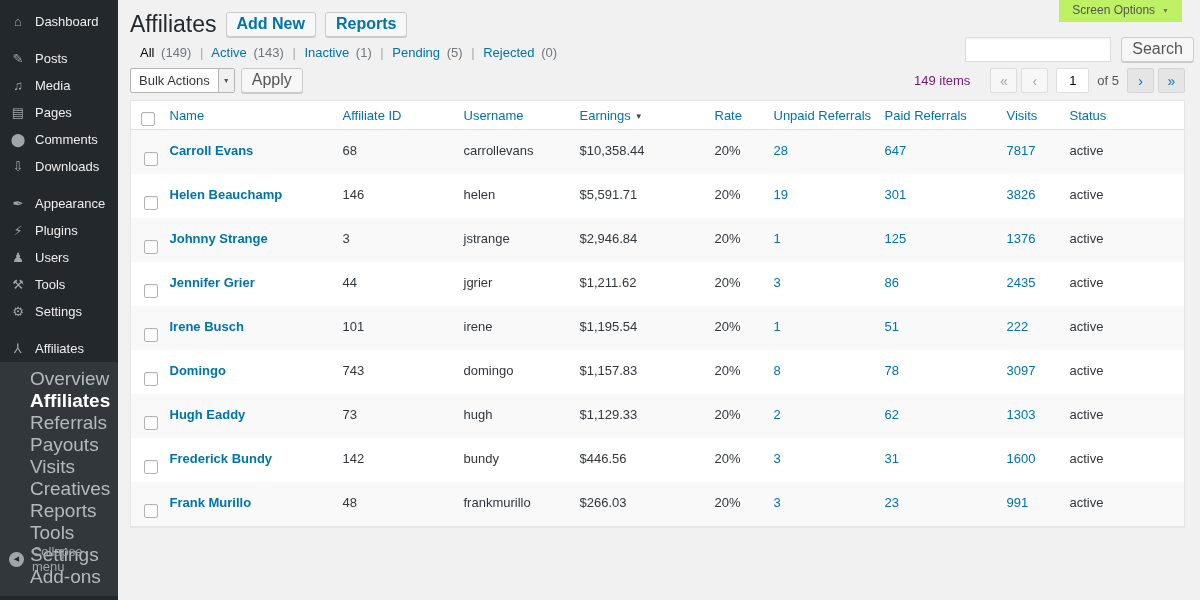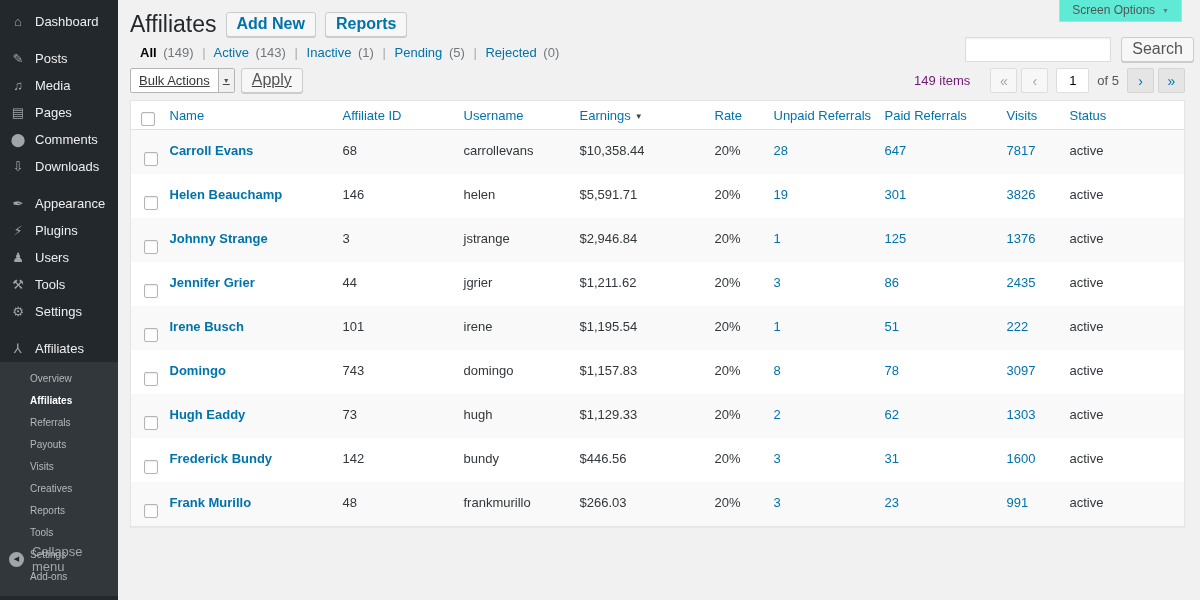--- a/index.html
+++ b/index.html
@@ -19,37 +19,37 @@
   }
   .menu { list-style: none; margin-top: 8px; }
   .menu-item {
     position: relative; display: flex; align-items: center; gap: 7px;
     padding: 6px 4px 6px 8px; color: #eeeeee; cursor: pointer;
     white-space: nowrap;
   }
   .menu-item .icon { width: 20px; min-width:20px; text-align: center; color: #a0a5aa; font-size: 13px; }
   .menu-item.gap { margin-top: 10px; }
   .submenu { list-style: none; background: var(--submenu-bg); padding: 6px 0 8px; }
-  .submenu li { padding: 3px 0 3px 30px; color: #b4b9be; cursor: pointer; font-size: 10px; line-height: 16px; }
+  .submenu li { padding: 3px 0 3px 30px; color: #b4b9be; cursor: pointer; font-size: 19px; line-height: 16px; }
   .submenu li.current { color: #ffffff; font-weight: 700; }
   .collapse-menu {
     position: absolute; bottom: 26px; left: 0; width: 100%;
     display: flex; align-items: center; gap: 8px; padding-left: 9px;
     color: #a0a5aa; cursor: pointer; margin-top: 28px;
   }
   .collapse-menu .circ {
     width: 15px; height: 15px; border-radius: 50%; background: #a0a5aa; color: #23282d;
     display: inline-flex; align-items: center; justify-content: center; font-size: 7px;
   }
 
   
   .content { margin-left: 118px; padding: 0 15px 0 12px; position: relative; height: 600px; }
 
   .screen-options {
-    position: absolute; top: 0; right: 18px; background: #5eead4;
+    position: absolute; top: 0; right: 18px; background: #bef264;
     border: 1px solid #ccd0d4; border-top: none; padding: 3px 12px 4px;
     font-size: 12px; color: #555; display: flex; align-items: center; gap: 7px; cursor: pointer;
   }
   .screen-options .so-arrow { font-size: 7px; color: #72777c; }
 
   .page-header { padding-top: 10px; display: flex; align-items: center; gap: 9px; }
   .page-header h1 { font-size: 23px; font-weight: 400; color: #23282d; line-height: 28px; }
   .btn {
     display: inline-block; padding: 3px 10px 4px; background: #f7f7f7;
     border: 1px solid #ccc; border-radius: 3px; box-shadow: 0 1px 0 #ccc;
@@ -61,25 +61,25 @@
   .search-row input {
     width: 146px; height: 25px; border: 1px solid #ddd; background: #fff;
     padding: 2px 6px; font-size: 13px; box-shadow: inset 0 1px 2px rgba(0,0,0,.07);
     font-family: inherit;
   }
 
   .subsubsub { margin-top: 7px; font-size: 13px; }
   .subsubsub .fitem { display: inline; }
   .subsubsub .sep { color: #a7aaad; margin: 0 5px; }
   .subsubsub .flabel { color: var(--accent); }
-  .subsubsub .fitem.current .flabel { color: #000; font-weight: 700; }
+  .subsubsub .fitem.current .flabel { color: #000; font-weight: 400; }
   .subsubsub .fcount { color: #72777c; margin-left: 3px; }
 
   .tablenav { margin-top: 7px; display: flex; justify-content: space-between; align-items: center; height: 27px; }
-  .bulkactions { display: flex; gap: 6px; align-items: center; text-decoration: underline; }
+  .bulkactions { display: flex; gap: 6px; align-items: center; }
   .fake-select {
     display: flex; align-items: center; height: 25px; background: #fff;
     border: 1px solid #b5b5b5; border-radius: 2px; padding-left: 8px;
     color: #32373c; cursor: pointer;
   }
   .fake-select .sel-arrow {
     border-left: 1px solid #b5b5b5; margin-left: 8px; padding: 0 4px; height: 100%;
     display: flex; align-items: center; font-size: 7px; color: #555;
     background: #f0f0f0;
   }

